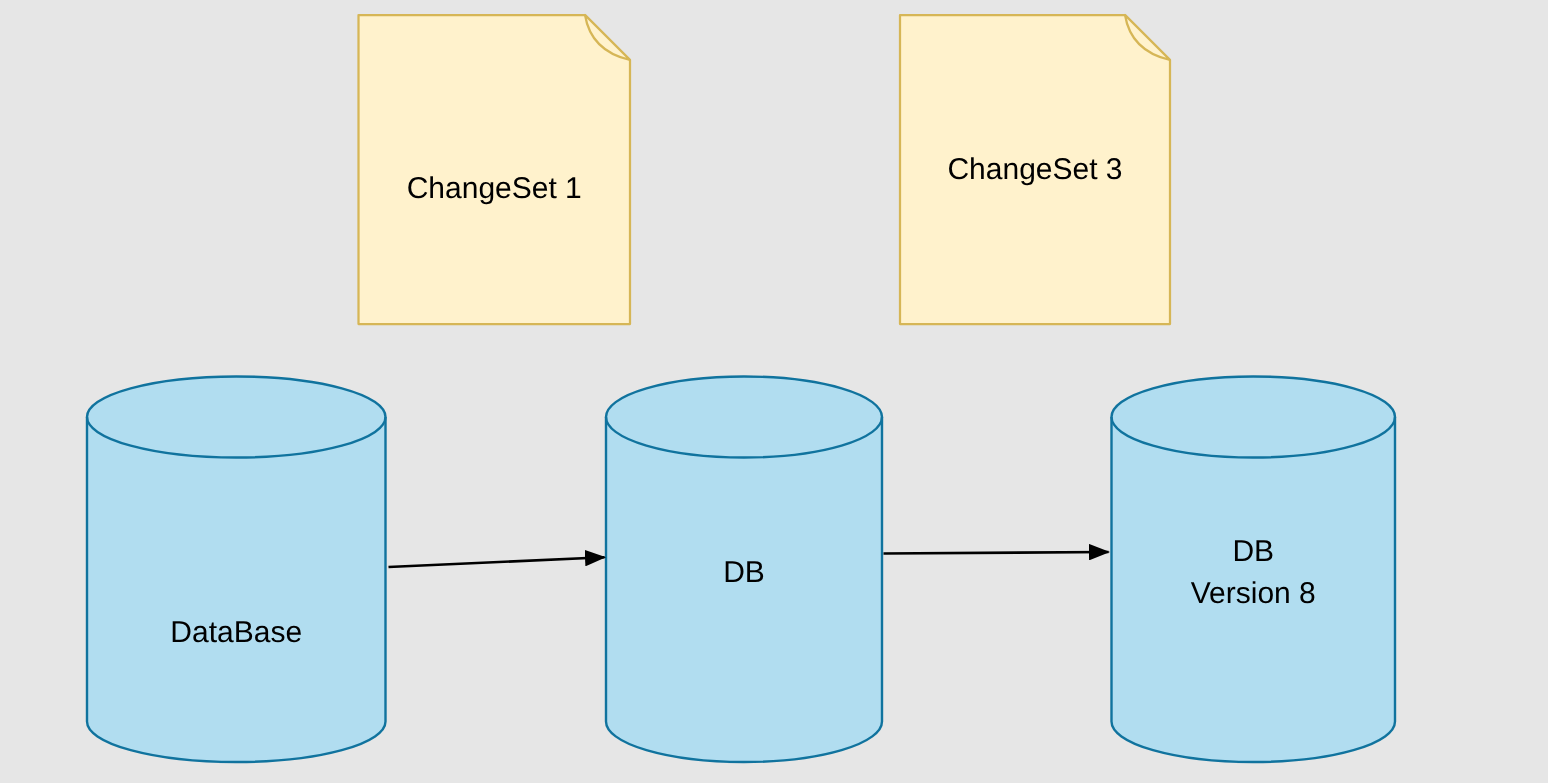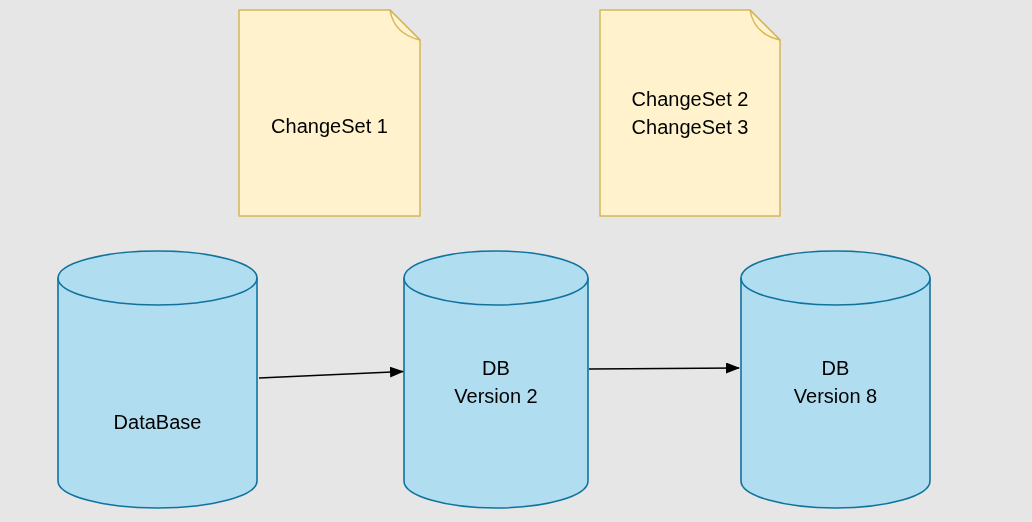--- a/index.html
+++ b/index.html
@@ -75,31 +75,29 @@
 
     <line x1="259" y1="378" x2="403" y2="371.5" stroke-width="1.7" marker-end="url(#arrowhead)" stroke="#000000"></line>
     <line x1="589" y1="369" x2="739" y2="368" stroke-width="1.7" marker-end="url(#arrowhead)" stroke="#000000"></line>
   </svg>
 
   <div class="lbl" style="left:239px; top:10px; width:181px; height:232px;">
     <div>ChangeSet 1</div>
   </div>
 
   <div class="lbl" style="left:600px; top:10px; width:180px; height:206px;">
-    <div>ChangeSet 2</div>
     <div>ChangeSet 3</div>
   </div>
 
   <div class="lbl cyl-lbl" style="left:58px; top:251px; width:199px; height:257px;margin-top:40px;">
     <div>DataBase</div>
   </div>
 
   <div class="lbl cyl-lbl" style="left:404px; top:251px; width:184px; height:257px;">
     <div>DB</div>
-    <div>Version 2</div>
   </div>
 
   <div class="lbl cyl-lbl" style="left:741px; top:251px; width:189px; height:257px;">
     <div>DB</div>
     <div>Version 8</div>
   </div>
 
 </div>
 
 </body></html>

